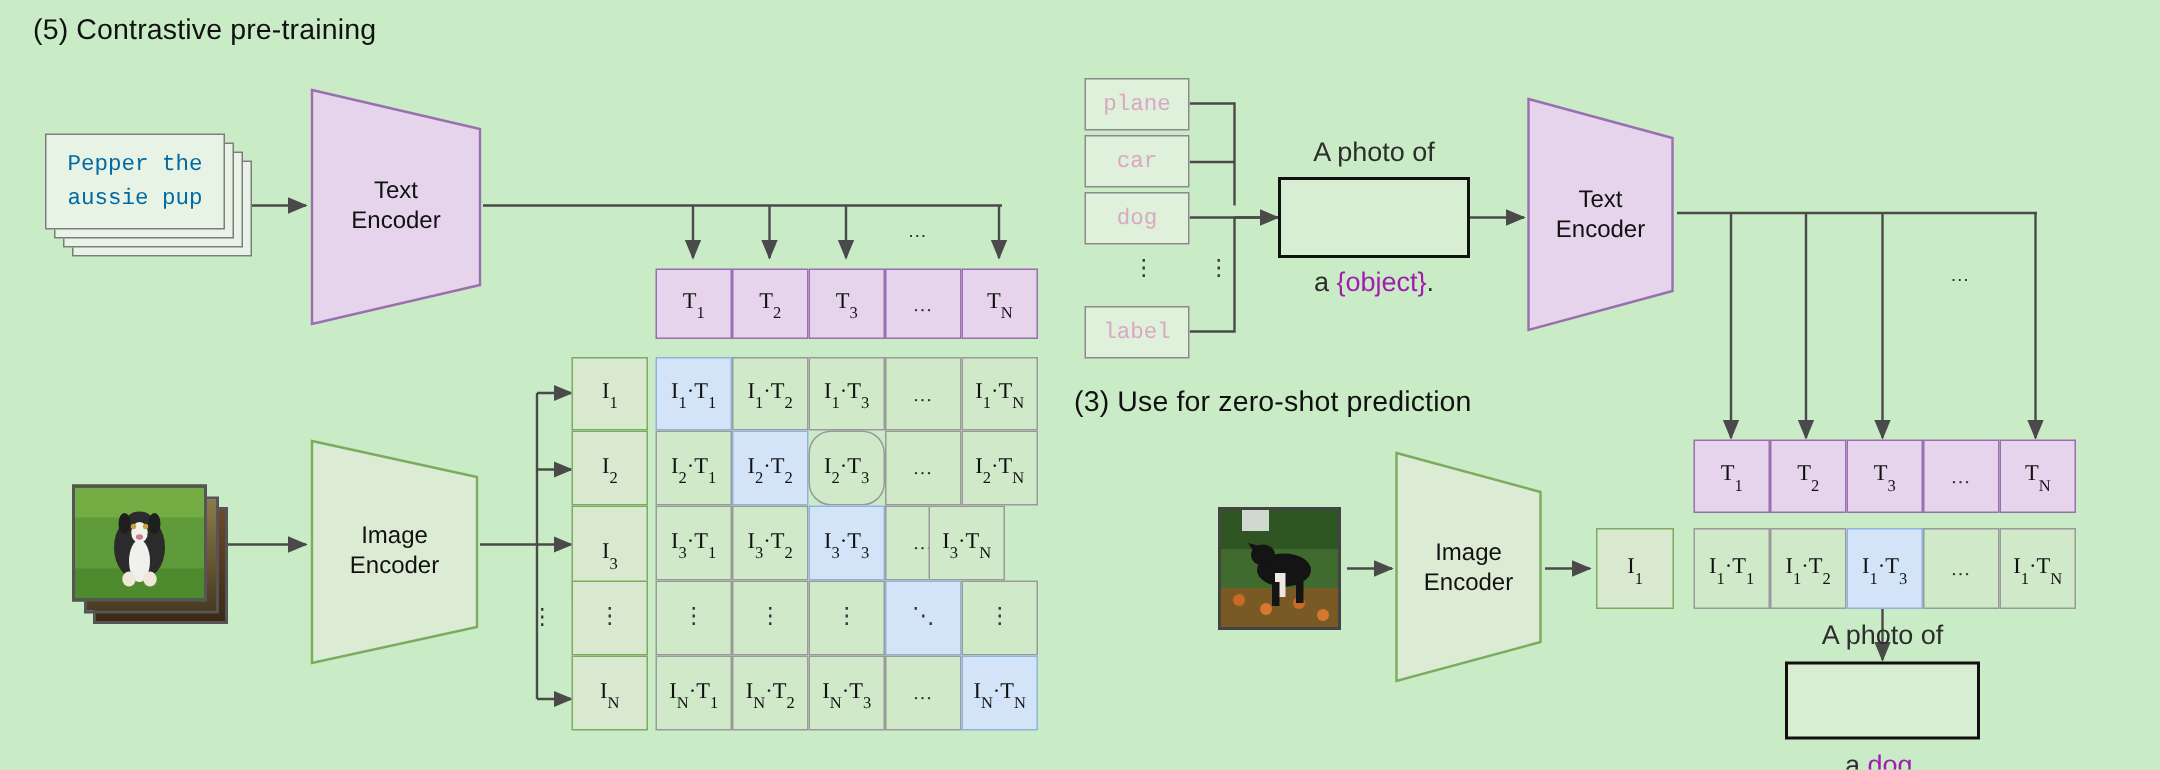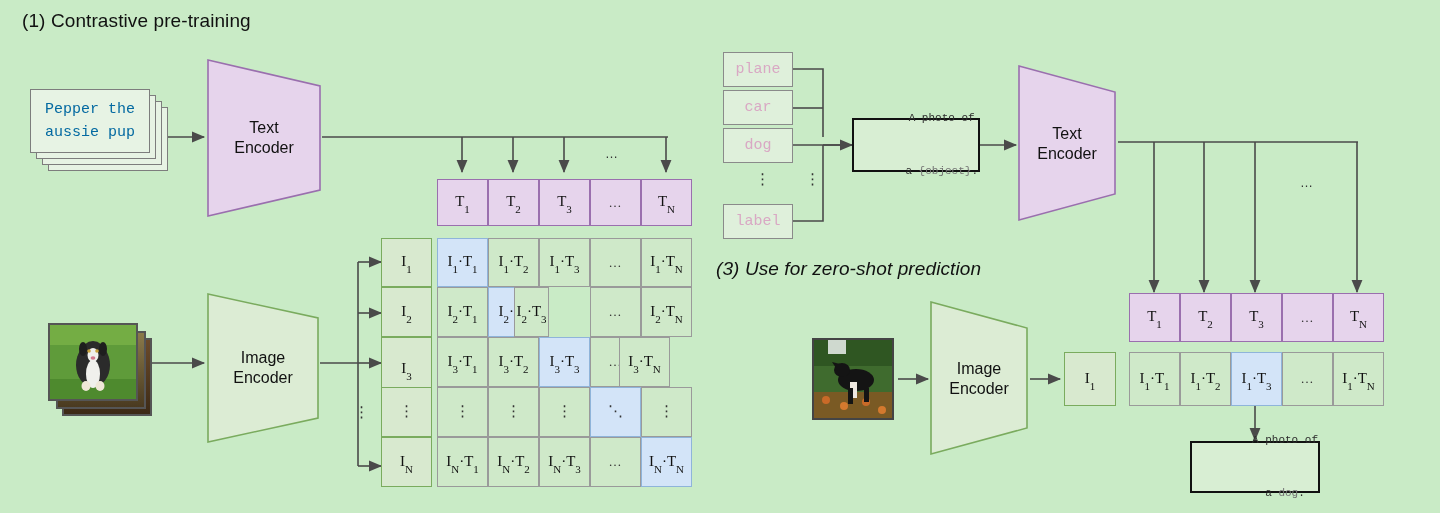--- a/index.html
+++ b/index.html
@@ -19,26 +19,26 @@
   .cardstack{background:#e7f3e4;border:1.5px solid #7d7d7d;}
   .textcard{
     background:#e7f3e4;border:1.5px solid #7d7d7d;
     display:flex;align-items:center;justify-content:center;
     font-family:"Liberation Mono","DejaVu Sans Mono",monospace;
     font-size:15px;color:#0369a1;line-height:1.55;text-align:center;
     white-space:pre;
   }
   .promptbox{
     background:#d8eed3;border:2.2px solid #111;
-    display:flex;align-items:center;justify-content:flex-end;
-    font-family:Liberation Mono, monospace;
-    font-size:11px;color:#2d2d2d;line-height:1.6;text-align:center;
+    display:flex;align-items:center;justify-content:center;
+    font-family:Liberation Sans, sans-serif;
+    font-size:18px;color:#2d2d2d;line-height:1.6;text-align:center;
     white-space:pre;
   }
-  .tok{color:#737373;}
+  .tok{color:#a21caf;}
 
   
   .labelbox{
     background:#dff0db;border:1.5px solid #8a8a8a;
     display:flex;align-items:center;justify-content:center;
     font-family:"Liberation Mono","DejaVu Sans Mono",monospace;
     font-size:15px;color:#d9a8c4;
   }
 
   
@@ -115,21 +115,21 @@
       <path d="M1357,142 L1357,292" marker-end="url(#ah)"></path>
 
       <path d="M898,379 L928,379" marker-end="url(#ah)"></path>
 
       <path d="M1030,379 L1060,379" marker-end="url(#ah)"></path>
 
       <path d="M1255,398 L1255,440" marker-end="url(#ah)"></path>
     </g>
   </svg>
 
-  <div class="abs section-title" style="left:22px;top:10px;">(1) Contrastive pre-training</div>
+  <div class="abs section-title" style="left:22px;top:10px;">(5) Contrastive pre-training</div>
 
   <div class="abs cardstack" style="left:48px;top:107px;width:120px;height:64px;"></div>
   <div class="abs cardstack" style="left:42px;top:101px;width:120px;height:64px;"></div>
   <div class="abs cardstack" style="left:36px;top:95px;width:120px;height:64px;"></div>
   <div class="abs textcard" style="left:30px;top:89px;width:120px;height:64px;">Pepper the
 aussie pup</div>
 
   <div class="abs enc" style="left:204px;top:58px;width:120px;height:160px;">
     <svg width="120" height="160">
         <polygon points="4,2 116,28 116,132 4,158" fill="#e6d4ec" stroke="#9a6fae" stroke-width="1.6"></polygon>
@@ -222,21 +222,21 @@
       </div>
       <div class="cell g" style="left: 641px; top: 238px; width: 51px; height: 49px;">
         <span>I<span class="sub">1</span>·T<span class="sub">N</span></span>
       </div>
       <div class="cell g" style="left: 437px; top: 287px; width: 51px; height: 50px;">
         <span>I<span class="sub">2</span>·T<span class="sub">1</span></span>
       </div>
       <div class="cell hl" style="left: 488px; top: 287px; width: 51px; height: 50px;">
         <span>I<span class="sub">2</span>·T<span class="sub">2</span></span>
       </div>
-      <div class="cell g" style="left: 514px; top: 287px; width: 35px; height: 50px;">
+      <div class="cell g" style="left: 539px; top: 287px; width: 51px; height: 50px; border-radius: 15px;">
         <span>I<span class="sub">2</span>·T<span class="sub">3</span></span>
       </div>
       <div class="cell g" style="left: 590px; top: 287px; width: 51px; height: 50px;">
         <span class="dots">…</span>
       </div>
       <div class="cell g" style="left: 641px; top: 287px; width: 51px; height: 50px;">
         <span>I<span class="sub">2</span>·T<span class="sub">N</span></span>
       </div>
       <div class="cell g" style="left: 437px; top: 337px; width: 51px; height: 50px;">
         <span>I<span class="sub">3</span>·T<span class="sub">1</span></span>
@@ -321,21 +321,21 @@
   <div class="cell t" style="left:1231px;top:293px;width:51px;height:49px;">
     <span>T<span class="sub">3</span></span>
     </div>
   <div class="cell t" style="left:1282px;top:293px;width:51px;height:49px;">
     <span class="dots">…</span>
     </div>
   <div class="cell t" style="left:1333px;top:293px;width:51px;height:49px;">
     <span>T<span class="sub">N</span></span>
     </div>
 
-  <div class="abs section-title" style="left:716px;top:258px;font-style:italic;">(3) Use for zero-shot prediction</div>
+  <div class="abs section-title" style="left:716px;top:258px;">(3) Use for zero-shot prediction</div>
 
   <div class="abs photo2" style="left:812px;top:338px;width:82px;height:82px;overflow:hidden;">
     <svg width="78" height="78" viewBox="0 0 78 78">
       <rect width="78" height="78" fill="#3f6b2e"></rect>
       <rect width="78" height="26" fill="#2f5622"></rect>
       <rect x="14" y="0" width="18" height="14" fill="#cfd9cf"></rect>
       <rect y="52" width="78" height="26" fill="#7a5a24"></rect>
       <circle cx="12" cy="60" r="4" fill="#c96a28"></circle>
       <circle cx="30" cy="66" r="4" fill="#d4792e"></circle>
       <circle cx="52" cy="62" r="4" fill="#c96a28"></circle>

